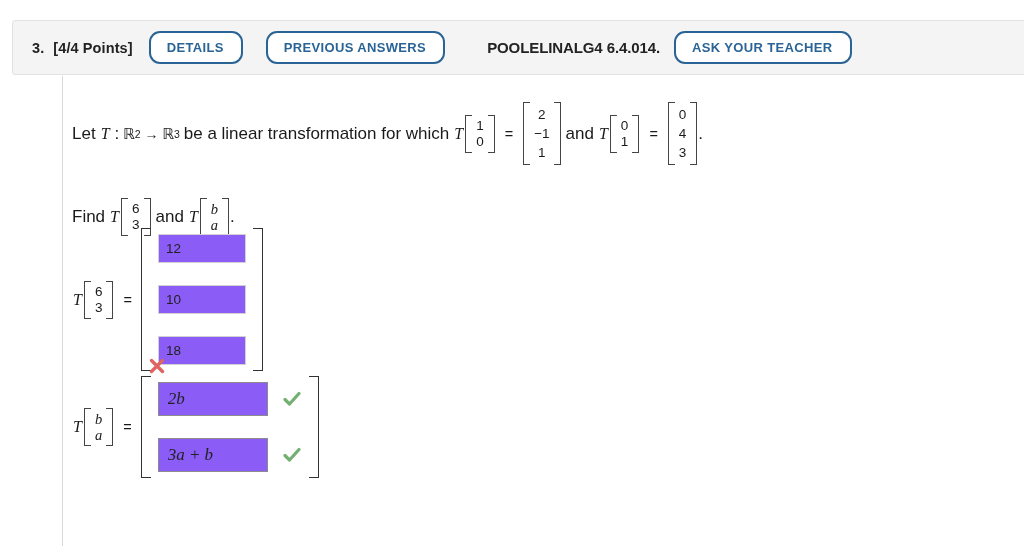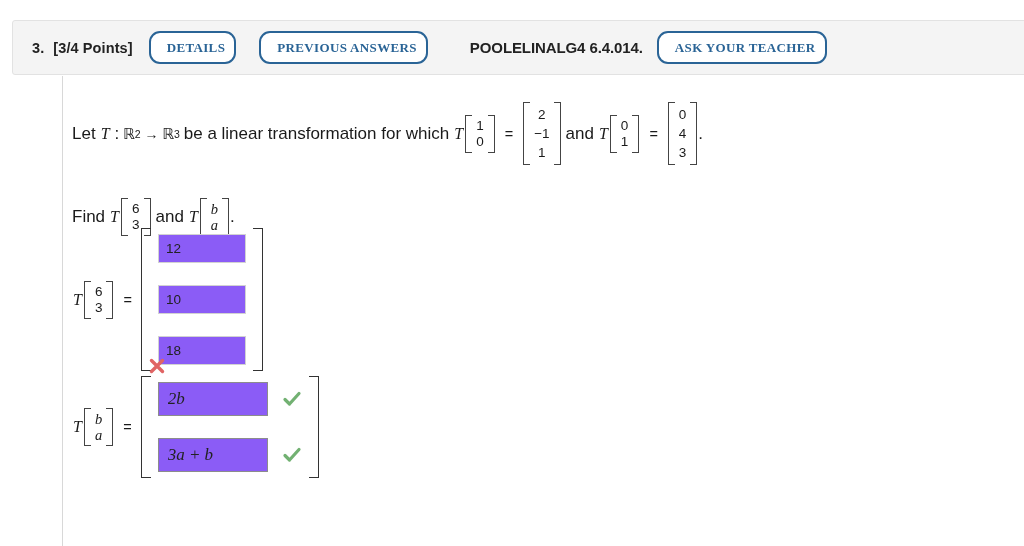--- a/index.html
+++ b/index.html
@@ -48,25 +48,25 @@
   }
   .hdr-btn {
     margin-left: 16px;
     border: 2px solid #2a6496;
     border-radius: 11px;
     background: #ffffff;
     color: #2a6496;
     font-size: 13px;
     font-weight: bold;
     letter-spacing: .35px;
-    padding: 8px 9px 8px 16px;
+    padding: 8px 17px 8px 16px;
     white-space: nowrap;
     line-height: 1;
     cursor: pointer;
-    font-family: Liberation Serif, serif;
+    font-family: Liberation Sans, sans-serif;
   }
   #prev-answers-button { margin-left: 23px; }
   #problem-code {
     margin-left: 42px;
     font-size: 15px;
     font-weight: bold;
     color: #222;
     letter-spacing: -0.1px;
     white-space: nowrap;
   }
@@ -238,21 +238,21 @@
     top: 357px;
     width: 18px;
     height: 18px;
   }
 </style>
 </head>
 <body>
 
 <div id="header-bar">
   <span id="q-number">3.</span>
-  <span id="q-points">[3/4 Points]</span>
+  <span id="q-points">[4/4 Points]</span>
   <button class="hdr-btn" id="details-button">DETAILS</button>
   <button class="hdr-btn" id="prev-answers-button">PREVIOUS ANSWERS</button>
   <span id="problem-code">POOLELINALG4 6.4.014.</span>
   <button class="hdr-btn" id="ask-teacher-button">ASK YOUR TEACHER</button>
 </div>
 
 <div id="content-divider"></div>
 
 <div id="problem-body">
 

